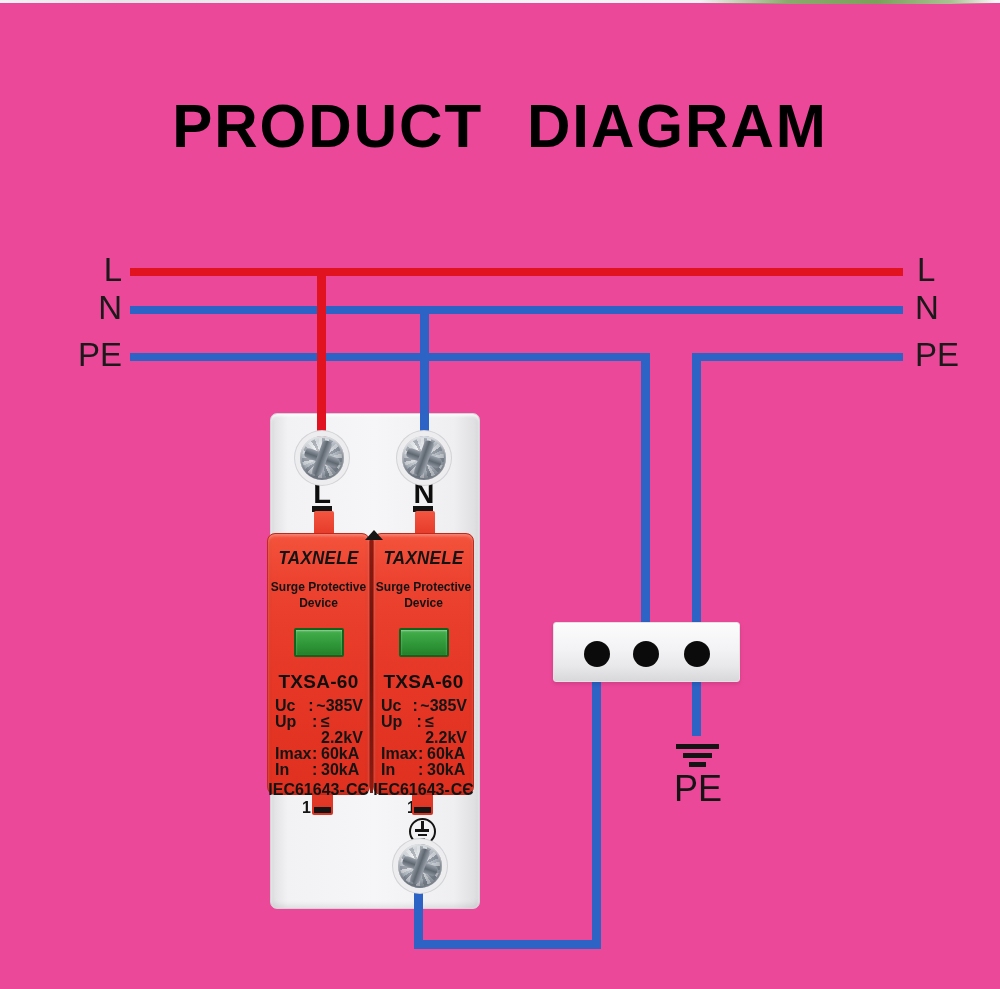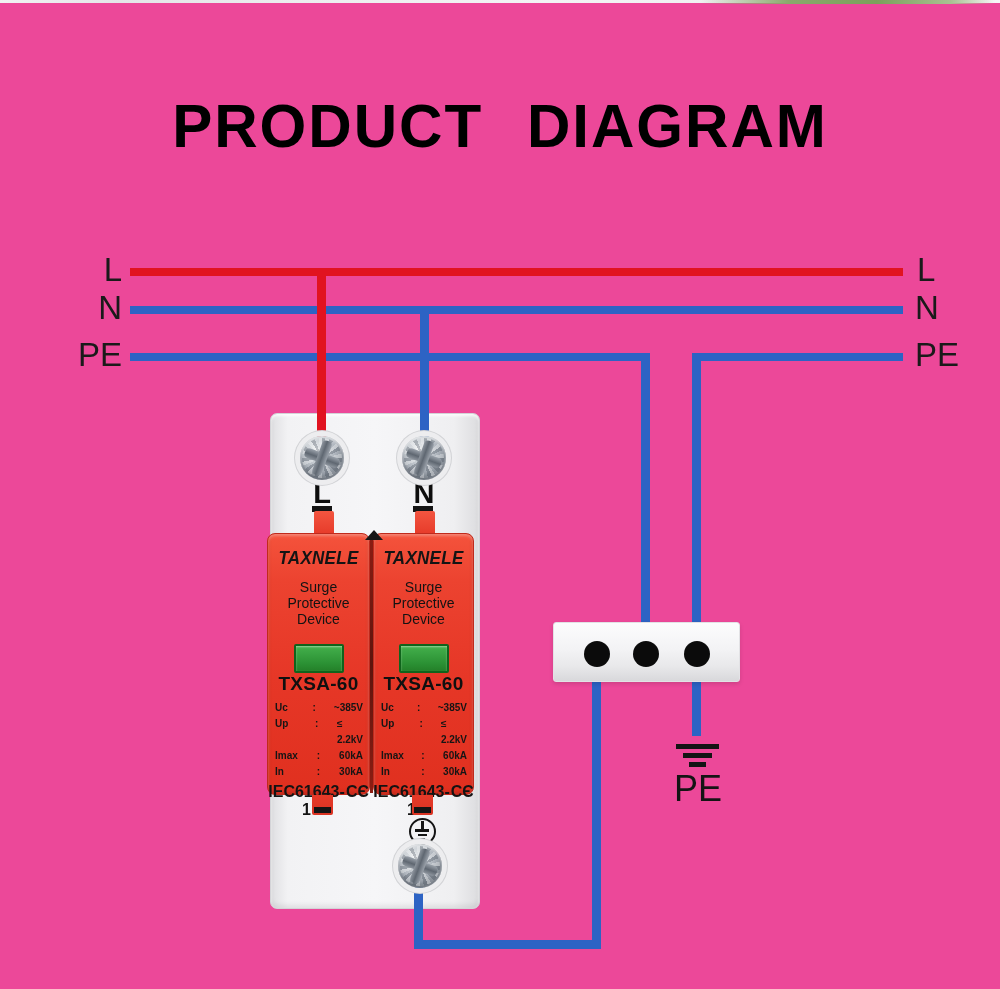--- a/index.html
+++ b/index.html
@@ -50,28 +50,28 @@
     background:linear-gradient(180deg,#8c1d13,#5d140d 50%,#8c1d13);}
   .notch{position:absolute;left:365px;top:530px;width:0;height:0;z-index:5;
     border-left:9px solid transparent;border-right:9px solid transparent;border-bottom:10px solid #161616;}
   .module{position:absolute;top:533px;height:262px;z-index:3;border-radius:8px;
     background:linear-gradient(180deg,#f4533c 0%,#ec4330 18%,#e63727 55%,#e0301f 100%);
     border:1px solid #c02a1c;box-shadow:inset 0 2px 3px rgba(255,255,255,.3),inset 0 -2px 4px rgba(0,0,0,.15);
     box-sizing:border-box;text-align:center;}
   .module.m0{left:267px;width:103px;}
   .module.m1{left:373px;width:101px;}
   .brand{margin-top:15px;font-size:17px;font-weight:bold;font-style:italic;letter-spacing:.3px;color:#141414;transform:scaleY(1.06);}
-  .subline{font-size:14px;font-weight:normal;color:#131313;line-height:16px;}
+  .subline{font-size:12px;font-weight:bold;color:#131313;line-height:16px;}
   .subwrap{margin-top:10px;}
   .window{width:46px;height:25px;margin:17px auto 0;border:2px solid #10641c;border-radius:2px;
     background:linear-gradient(180deg,#44b04c,#2b9134 70%,#248029);
     box-shadow:inset 0 1px 2px rgba(255,255,255,.45);}
-  .model{font-size:19px;font-weight:bold;color:#101010;letter-spacing:.3px;}
+  .model{margin-top:14px;font-size:19px;font-weight:bold;color:#101010;letter-spacing:.3px;}
   .specs{margin:5px 6px 0 7px;}
-  .spec-row{display:flex;font-size:10px;font-weight:bold;color:#151515;line-height:16px;gap:16px;}
+  .spec-row{display:flex;font-size:16px;font-weight:bold;color:#151515;line-height:16px;}
   .spec-row .k{width:37px;text-align:left;}
   .spec-row .c{width:9px;text-align:left;}
   .spec-row .v{flex:1;text-align:left;}
   .cert-row{display:flex;align-items:baseline;justify-content:center;margin-top:3px;font-weight:bold;color:#131313;}
   .cert-row .cert{font-size:16px;}
   .cert-row .ce{font-size:16px;letter-spacing:0;margin-left:1px;}
   .gnd-badge{position:absolute;left:409px;top:818px;width:27px;height:27px;border:2.5px solid #141414;border-radius:50%;z-index:3;box-sizing:border-box;}
   .gnd-badge i{position:absolute;background:#141414;}
   .gnd-badge .stem{left:10px;top:1px;width:2.5px;height:8px;}
   .gnd-badge .b1{left:4px;top:9px;width:14px;height:2.5px;}

